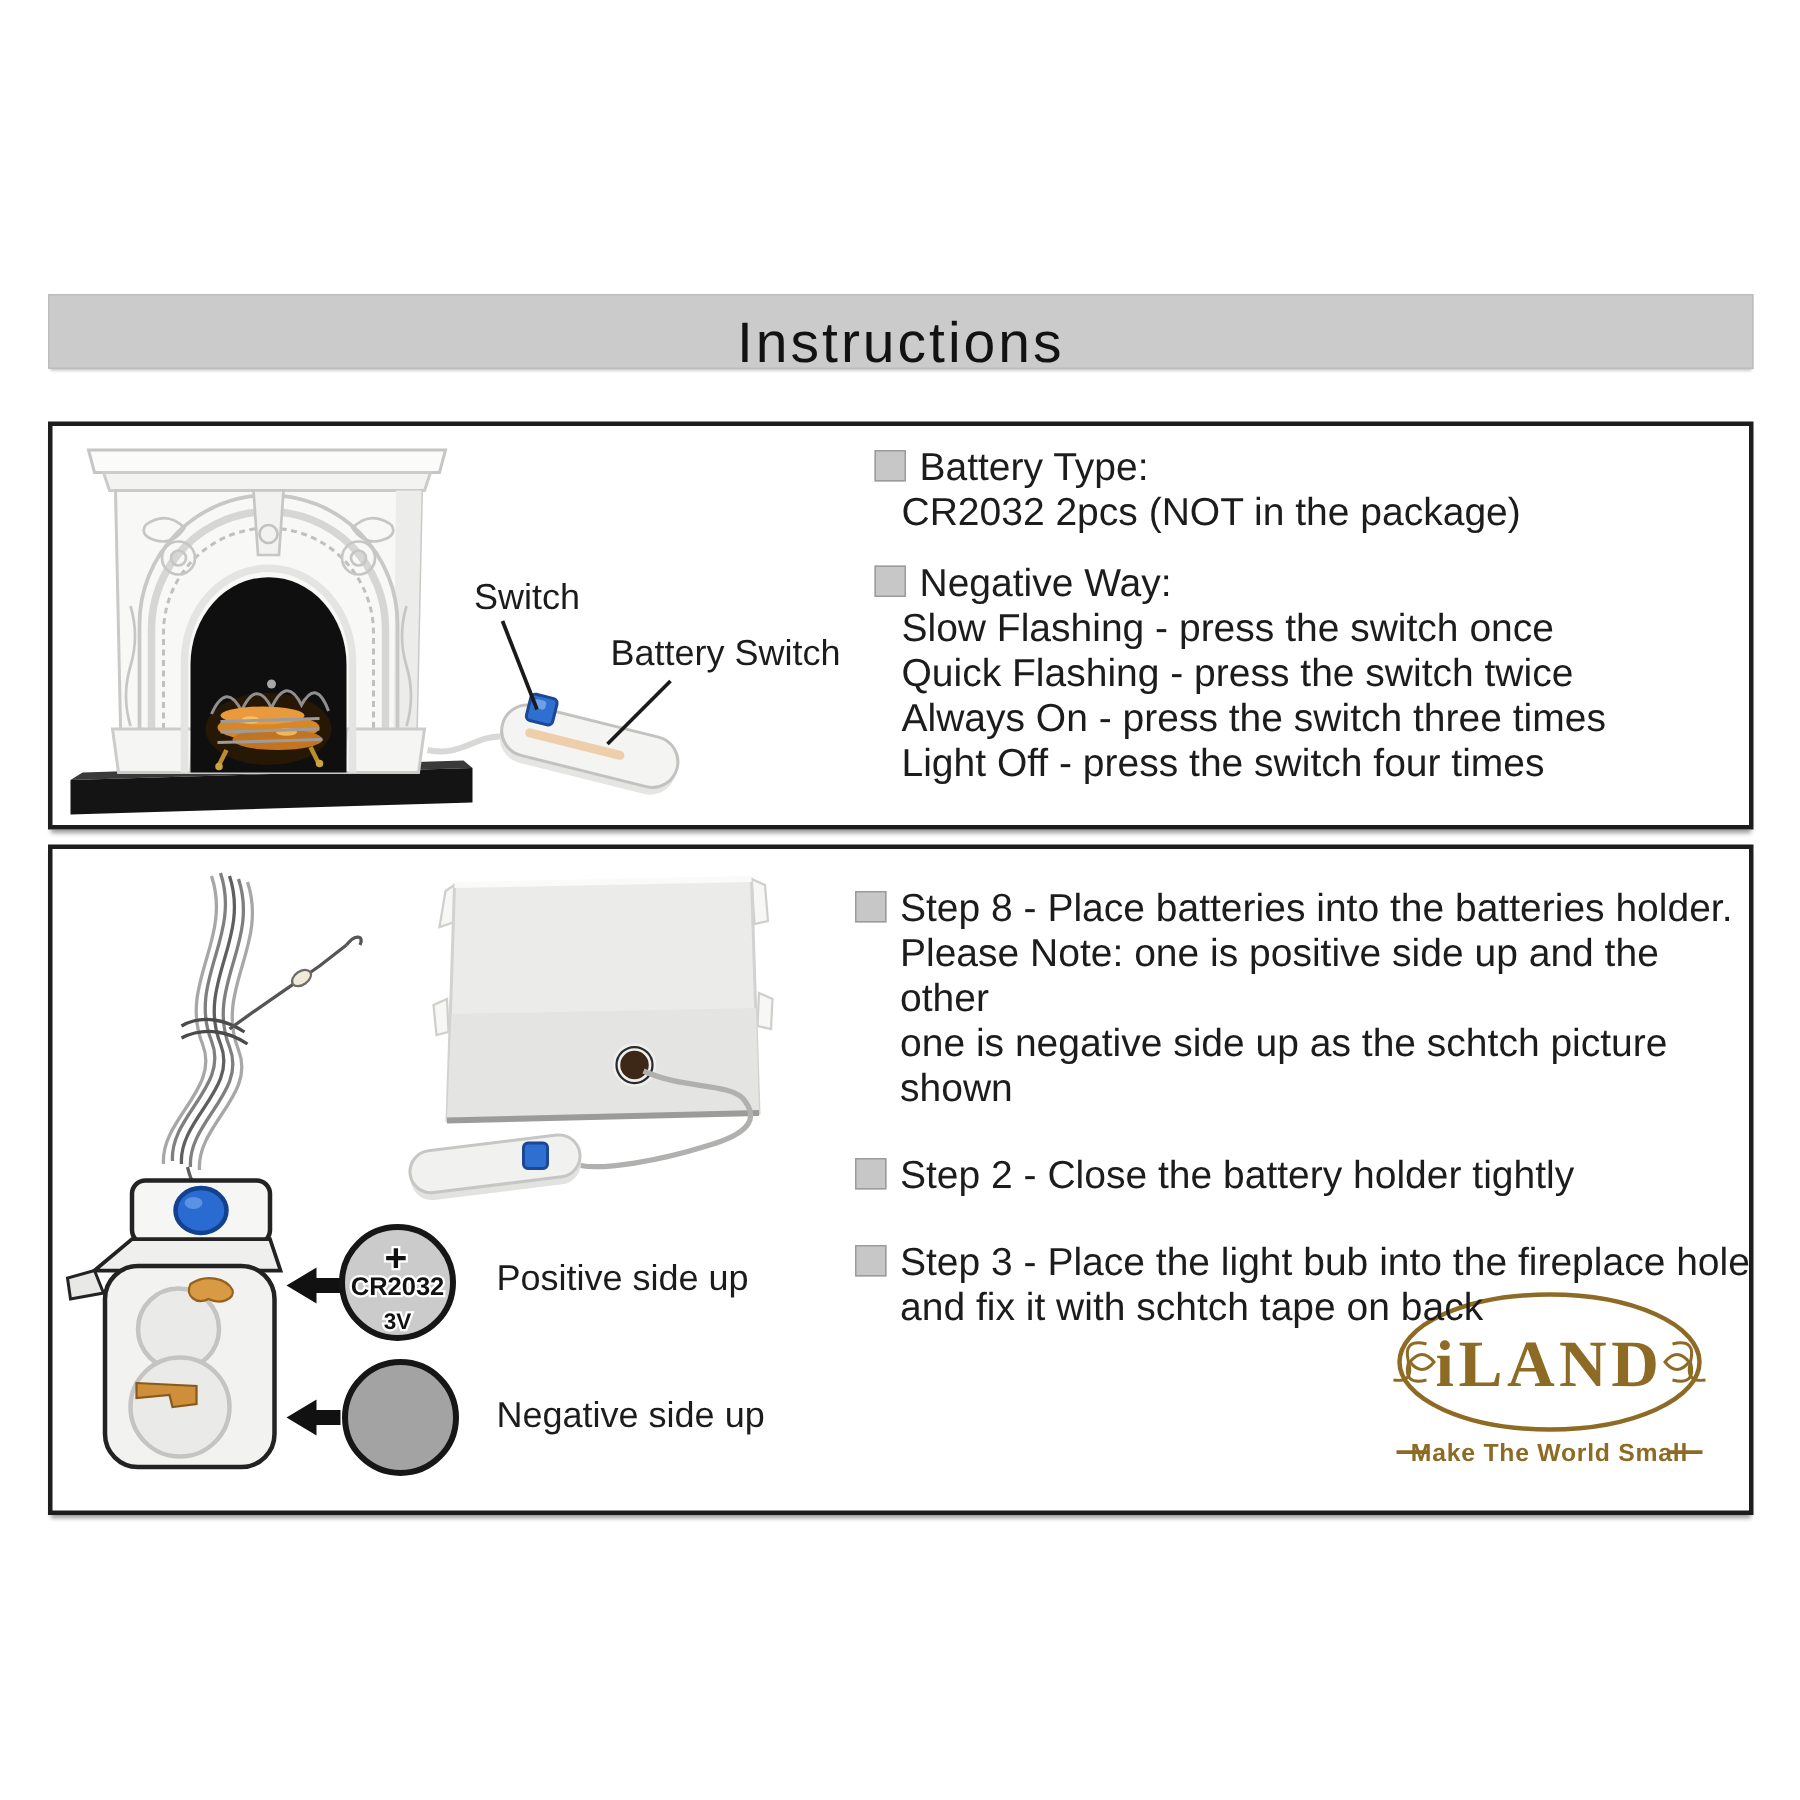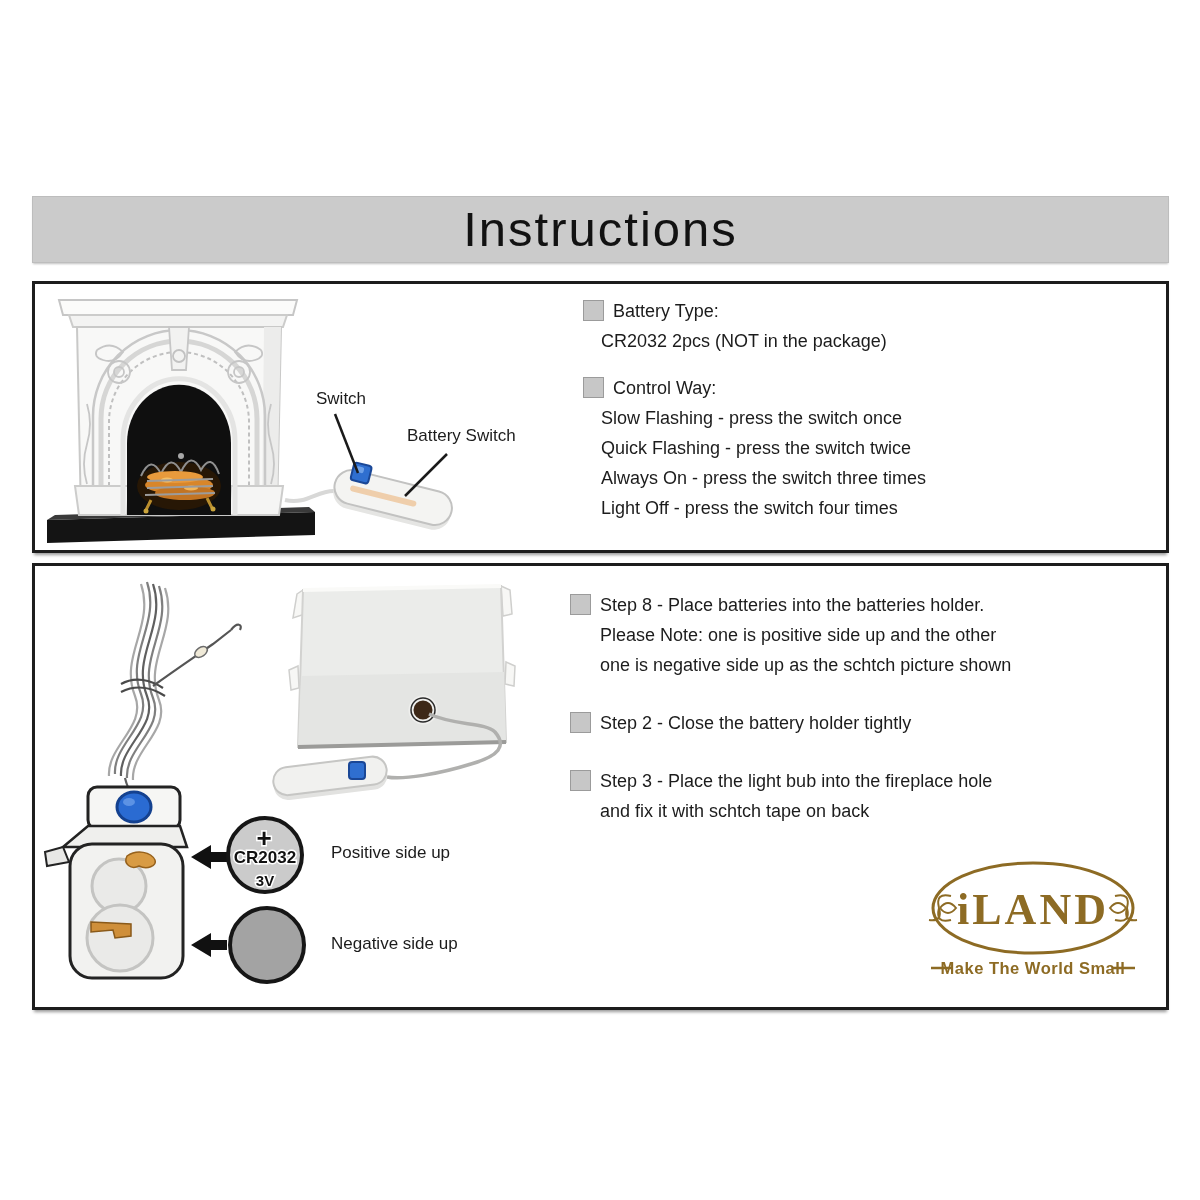--- a/index.html
+++ b/index.html
@@ -1,28 +1,28 @@
 <!DOCTYPE html>
 <html><head>
 <meta charset="utf-8">
 <style>
   html,body{margin:0;padding:0;background:#ffffff;}
   .page{position:relative;width:1200px;height:1200px;background:#ffffff;overflow:hidden;
         font-family:"Liberation Sans",sans-serif;color:#1c1c1c;}
-  .title-bar{position:absolute;left:32px;top:196px;width:1137px;height:67px;
+  .title-bar{position:absolute;left:32px;top:196px;width:1137px;height:50px;
              background:#cbcbcb;border:1px solid #bdbdbd;box-sizing:border-box;
-             text-align:center;line-height:64px;font-size:49px;letter-spacing:2px;color:#121212;
+             text-align:center;line-height:64px;font-size:38px;letter-spacing:2px;color:#121212;
              box-shadow:0 2px 2px -1px rgba(0,0,0,.25);}
   .panel{position:absolute;left:32px;width:1137px;background:#ffffff;border:3px solid #1d1d1d;
          box-sizing:border-box;box-shadow:0 4px 3px -2px rgba(0,0,0,.4);}
   .panel1{top:281px;height:272px;}
   .panel2{top:563px;height:447px;}
   .layer{position:absolute;left:0;top:0;}
-  .txt{position:absolute;font-size:17px;line-height:28px;color:#1c1c1c;white-space:nowrap;}
-  .col{position:absolute;font-size:18px;line-height:30px;color:#1c1c1c;}
+  .txt{position:absolute;font-size:24px;line-height:28px;color:#1c1c1c;white-space:nowrap;}
+  .col{position:absolute;font-size:26px;line-height:30px;color:#1c1c1c;}
   .head-row{display:flex;}
   .bullet{display:inline-block;width:21px;height:21px;background:#c7c7c7;border:1px solid #9b9b9b;
           box-sizing:border-box;margin-right:9px;margin-top:4px;flex:0 0 auto;}
   .indent{margin-left:18px;}
   .gap{height:17px;}
   .step{display:flex;}
   .step + .step{margin-top:28px;}
   .step-lines{min-width:0;}
 </style>
 </head>
@@ -105,21 +105,21 @@
 
     <div class="col" style="left:548px;top:12px;width:575px;">
       <div class="head-row">
         <span class="bullet"></span>
         <span>Battery Type:</span>
       </div>
       <div class="indent">CR2032 2pcs (NOT in the package)</div>
       <div class="gap"></div>
       <div class="head-row">
         <span class="bullet"></span>
-        <span>Control Way:</span>
+        <span>Negative Way:</span>
       </div>
       <div class="indent">Slow Flashing - press the switch once</div>
       <div class="indent">Quick Flashing - press the switch twice</div>
       <div class="indent">Always On - press the switch three times</div>
       <div class="indent">Light Off - press the switch four times</div>
     </div>
   </div>
 
   <div class="panel panel2">
 

